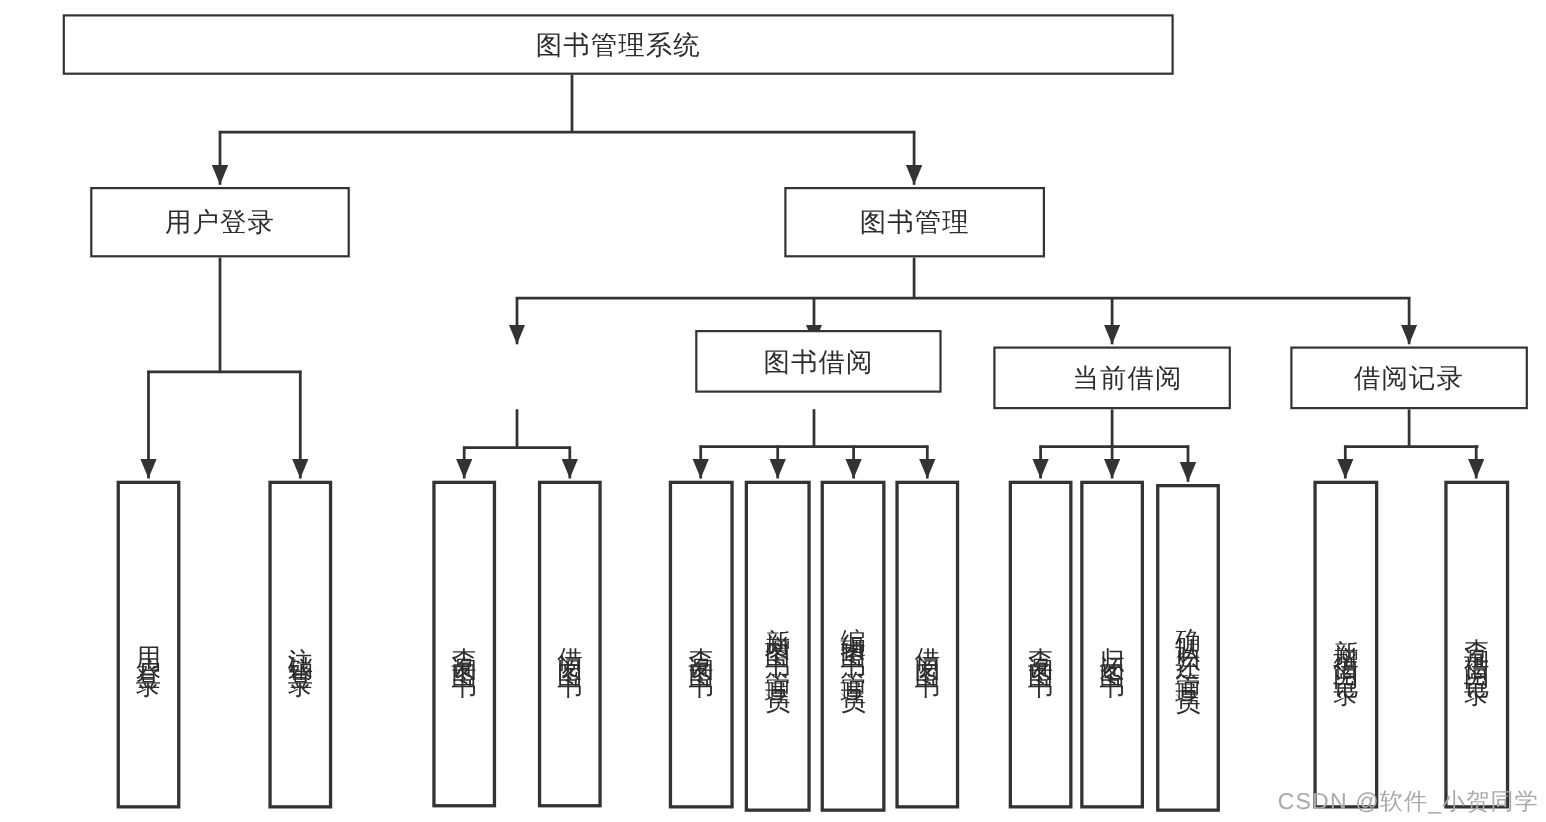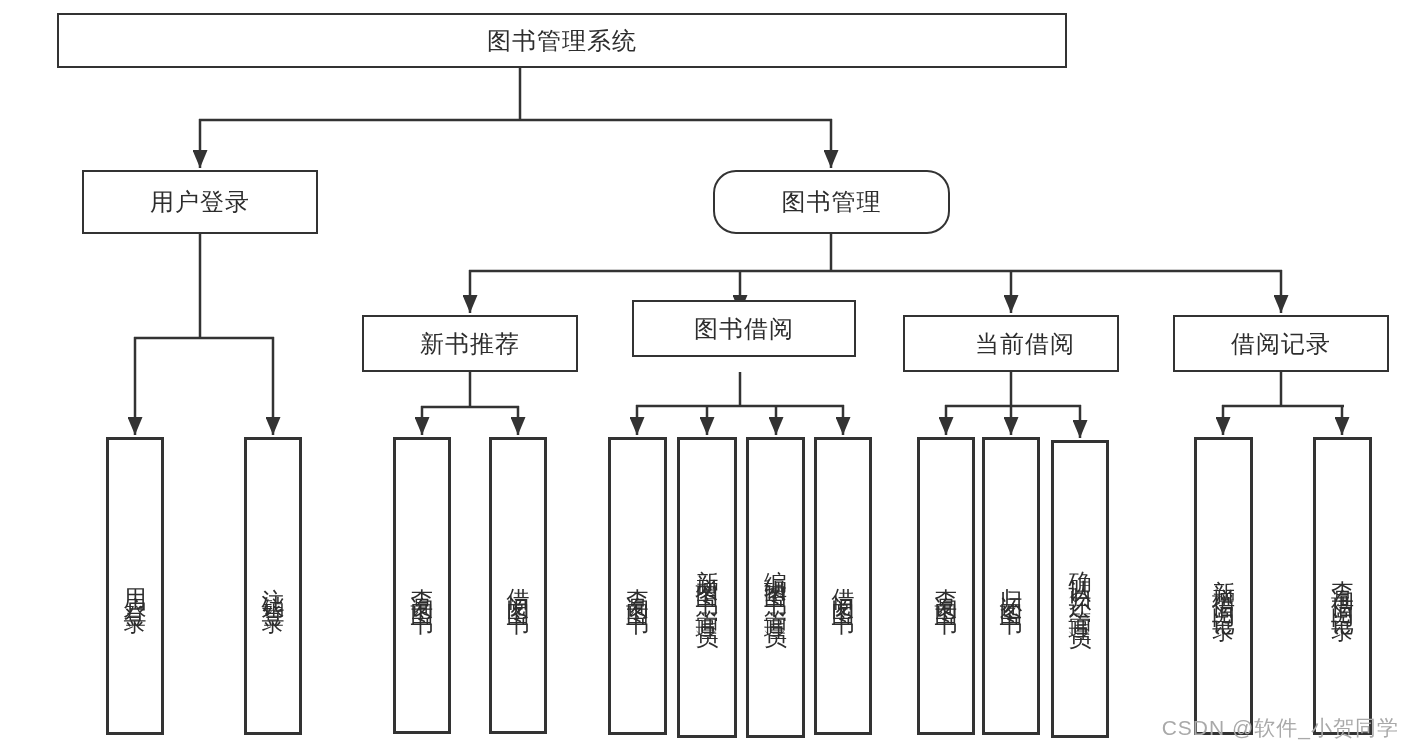--- a/index.html
+++ b/index.html
@@ -118,23 +118,22 @@
       <line x1="1281" y1="372" x2="1281" y2="406"></line>
       <line x1="1222" y1="406" x2="1344" y2="406"></line>
       <line x1="1223" y1="405" x2="1223" y2="435" marker-end="url(#arw)"></line>
       <line x1="1342" y1="405" x2="1342" y2="435" marker-end="url(#arw)"></line>
     </g>
   </svg>
 
   <div class="node" style="left:12px;top:13px;width:1010px;height:55px;margin-left:45px;">图书管理系统</div>
 
   <div class="node" style="left:82px;top:170px;width:236px;height:64px;">用户登录</div>
-  <div class="node" style="left:713px;top:170px;width:237px;height:64px;border-radius:23px;">图书管理</div>
+  <div class="node" style="left:713px;top:170px;width:237px;height:64px;">图书管理</div>
 
-  <div class="node" style="left:362px;top:315px;width:216px;height:57px;">新书推荐</div>
   <div class="node" style="left:632px;top:300px;width:224px;height:57px;">图书借阅</div>
   <div class="node" style="left:903px;top:315px;width:216px;height:57px;padding-left:28px;">当前借阅</div>
   <div class="node" style="left:1173px;top:315px;width:216px;height:57px;">借阅记录</div>
 
   <div class="vnode" style="left:106px;top:437px;width:58px;height:298px;">
     <span class="vtext">用户登录</span>
   </div>
   <div class="vnode" style="left:244px;top:437px;width:58px;height:298px;">
     <span class="vtext">注销登录</span>
   </div>

